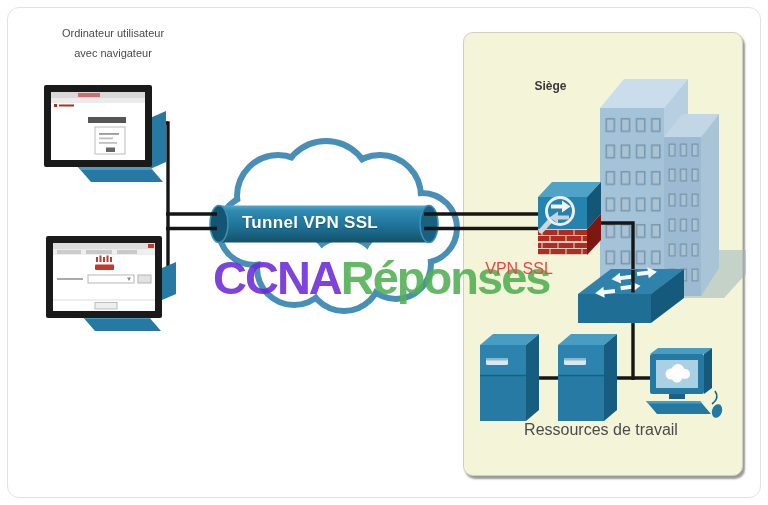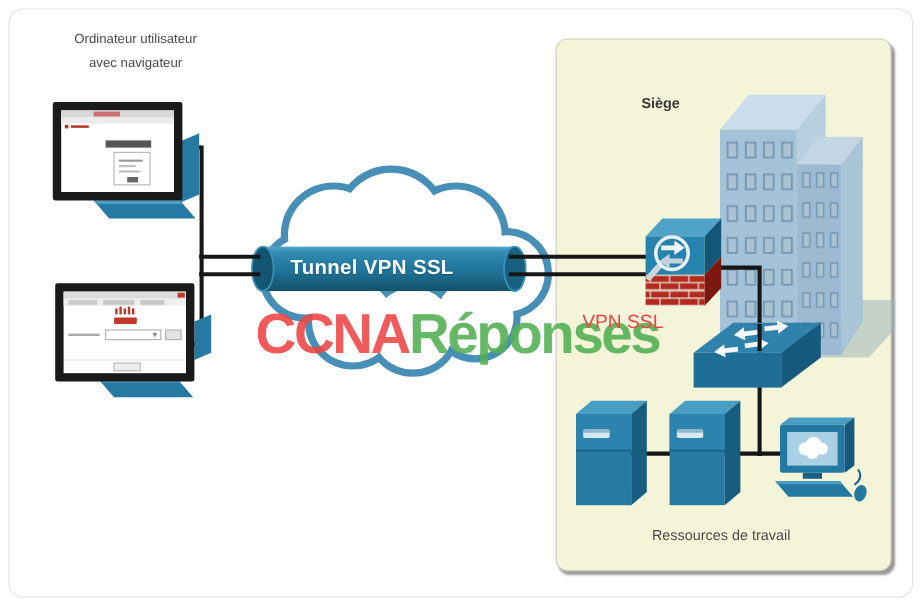--- a/index.html
+++ b/index.html
@@ -24,26 +24,26 @@
   .lbl-internet { left:262px; top:175px; width:120px; font-size:16px; color:#565656; }
   .lbl-user     { left:18px;  top:23px;  width:190px; }
   .lbl-client   { left:10px;  top:339px; width:222px; }
   .lbl-tunnel {
     position:absolute; left:205px; top:213px; width:210px; text-align:center;
     color:#ffffff; font-weight:bold; font-size:17px; letter-spacing:0.3px;
     text-shadow:0 1px 1px rgba(0,40,60,0.4);
   }
   .lbl-siege  { left:468px; top:32px;  width:165px; font-weight:bold; font-size:12px; color:#383838;margin-top:44px; }
   .lbl-vpnssl { left:482px; top:259px; width:74px;  font-size:16px; color:#ef4444; }
-  .lbl-res    { left:512px; top:436px; width:178px; font-size:12px; }
+  .lbl-res    { left:512px; top:420px; width:178px; font-size:16px; }
   .watermark {
     position:absolute; left:213px; top:250px; display:flex; align-items:baseline;
     font-weight:bold; letter-spacing:-2px; pointer-events:none;
   }
-  .wm-1 { font-size:47px; color:#ef4444; opacity:0.88; }
+  .wm-1 { font-size:47px; color:#6d28d9; opacity:0.88; }
   .wm-2 { font-size:47px; color:#55b155; opacity:0.90; }
   .wm-3 { font-size:30px; color:#8a8a8a; opacity:0.88; letter-spacing:-1px; }
 </style>
 </head>
 <body>
 
 <div class="stage">
   <div class="frame"></div>
 
   <div class="site-box"></div>

